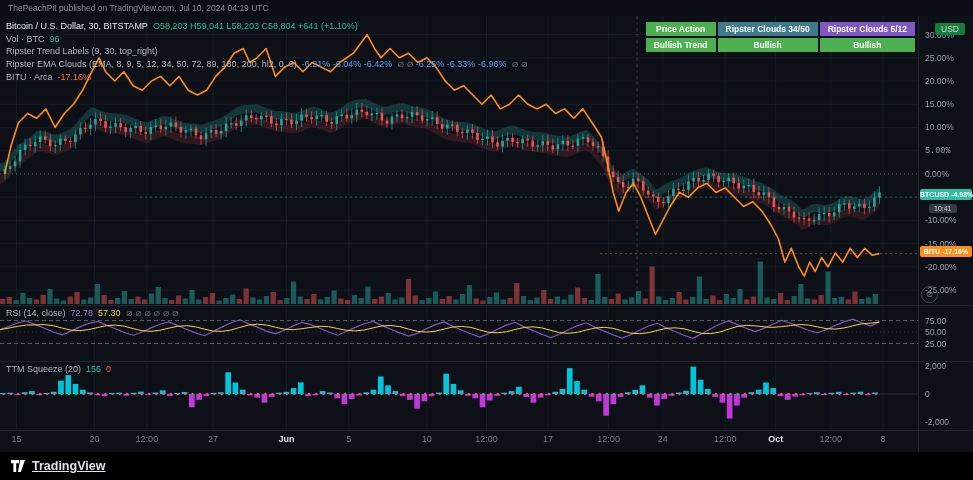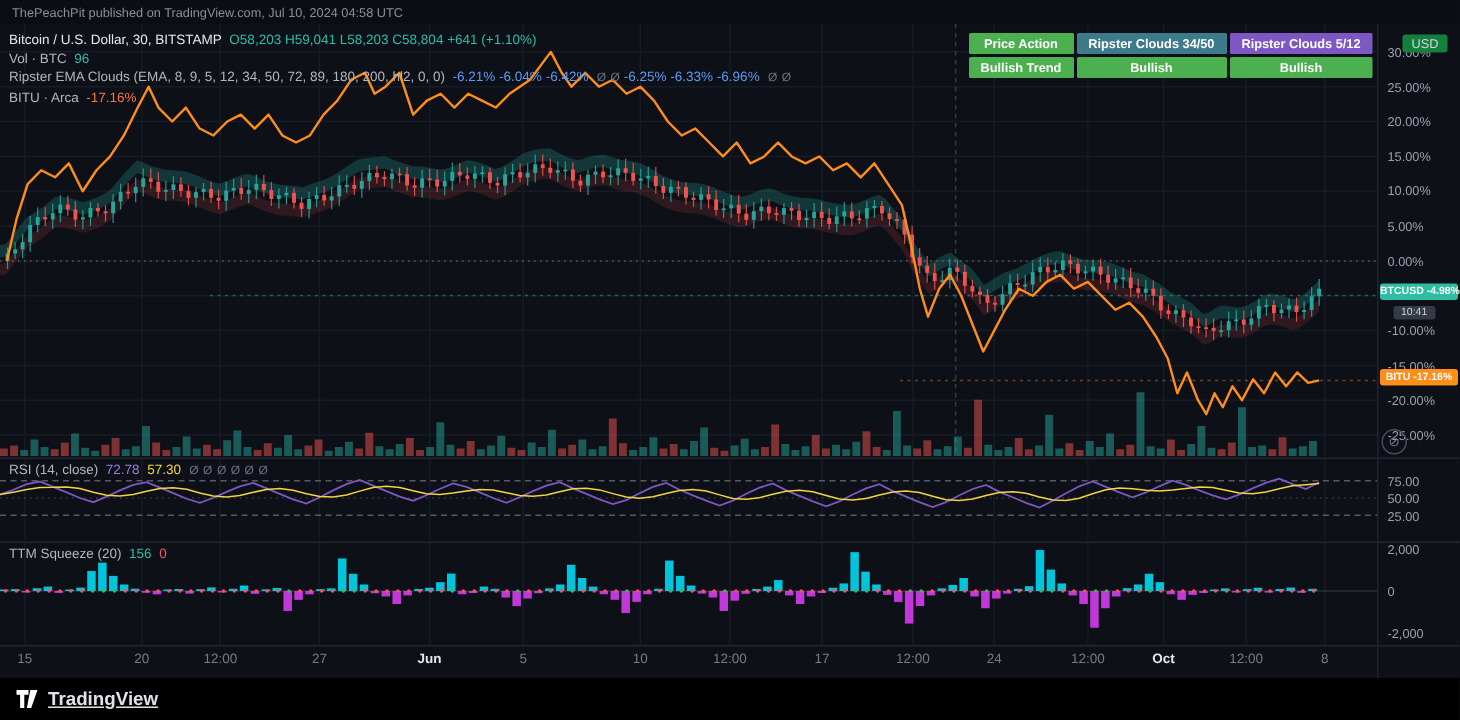--- a/index.html
+++ b/index.html
@@ -42,21 +42,21 @@
   .tick.major{color:#e4e7ee;font-weight:bold;}
   .scale-circle{position:absolute;left:921px;top:270px;width:15px;height:15px;border:1px solid #4a4e59;
                 border-radius:50%;color:#787b86;font-size:9px;line-height:15px;text-align:center;z-index:7;}
   .footer{position:absolute;top:452px;left:0;width:973px;height:28px;background:#000;display:flex;align-items:center;padding-left:10px;box-sizing:border-box;}
   .footer .brand{color:#dfe2e8;font-size:12.5px;font-weight:bold;margin-left:6px;text-decoration:underline;}
 </style>
 </head>
 <body>
 
 <div class="topbar">
-  <span>ThePeachPit published on TradingView.com, Jul 10, 2024 04:58 UTC</span>
+  <span>ThePeachPit published on TradingView.com, Jul 10, 2024 04:19 UTC</span>
 </div>
 
 <div id="chart">
   <svg id="main-svg" class="pane" width="918" height="288">
       <line x1="0" y1="18.580645161290324" x2="918" y2="18.580645161290324" stroke="#161b26" stroke-width="1"></line>
       <line x1="0" y1="41.806451612903224" x2="918" y2="41.806451612903224" stroke="#161b26" stroke-width="1"></line>
       <line x1="0" y1="65.03225806451613" x2="918" y2="65.03225806451613" stroke="#161b26" stroke-width="1"></line>
       <line x1="0" y1="88.25806451612904" x2="918" y2="88.25806451612904" stroke="#161b26" stroke-width="1"></line>
       <line x1="0" y1="111.48387096774194" x2="918" y2="111.48387096774194" stroke="#161b26" stroke-width="1"></line>
       <line x1="0" y1="134.70967741935485" x2="918" y2="134.70967741935485" stroke="#161b26" stroke-width="1"></line>
@@ -868,20 +868,23 @@
       <span class="teal">H59,041</span>
       <span class="teal">L58,203</span>
       <span class="teal">C58,804</span>
       <span class="teal">+641 (+1.10%)</span>
     </div>
     <div class="row">
       <span class="g">Vol · BTC</span>&nbsp;
       <span class="teal">96</span>
     </div>
     <div class="row">
+      <span class="g">Ripster Trend Labels (9, 30, top_right)</span>
+    </div>
+    <div class="row">
       <span class="g">Ripster EMA Clouds (EMA, 8, 9, 5, 12, 34, 50, 72, 89, 180, 200, hl2, 0, 0)</span>&nbsp;
       <span class="blue">-6.21%</span>
       <span class="blue">-6.04%</span>
       <span class="blue">-6.42%</span>
       <span class="eye">Ø</span><span class="eye">Ø</span>
       <span class="blue">-6.25%</span>
       <span class="blue">-6.33%</span>
       <span class="blue">-6.96%</span>
       <span class="eye">Ø</span><span class="eye">Ø</span>
     </div>
@@ -908,21 +911,21 @@
     </div>
     <div class="countdown" id="countdown" style="top: 188.068px;">10:41</div>
     <div class="pricebadge" id="bitu-badge" style="background: rgb(255, 141, 26); top: 229.646px;">
       <span>BITU</span> <span>-17.16%</span>
     </div>
   <span class="axlbl" style="top: 13.5806px;">30.00%</span>
       <span class="axlbl" style="top: 36.8065px;">25.00%</span>
       <span class="axlbl" style="top: 60.0323px;">20.00%</span>
       <span class="axlbl" style="top: 83.2581px;">15.00%</span>
       <span class="axlbl" style="top: 106.484px;">10.00%</span>
-      <span class="axlbl" style="top: 129.71px;">5.00%</span>
+      <span class="axlbl" style="top: 129.71px; font-family: Liberation Mono, monospace;">5.00%</span>
       <span class="axlbl" style="top: 152.935px;">0.00%</span>
       <span class="axlbl" style="top: 176.161px;">-5.00%</span>
       <span class="axlbl" style="top: 199.387px;">-10.00%</span>
       <span class="axlbl" style="top: 222.613px;">-15.00%</span>
       <span class="axlbl" style="top: 245.839px;">-20.00%</span>
       <span class="axlbl" style="top: 269.065px;">-25.00%</span>
       <span class="axlbl" style="top: 299.5px;">75.00</span>
       <span class="axlbl" style="top: 311px;">50.00</span>
       <span class="axlbl" style="top: 322.5px;">25.00</span>
       <span class="axlbl" style="top: 345px;">2,000</span>

